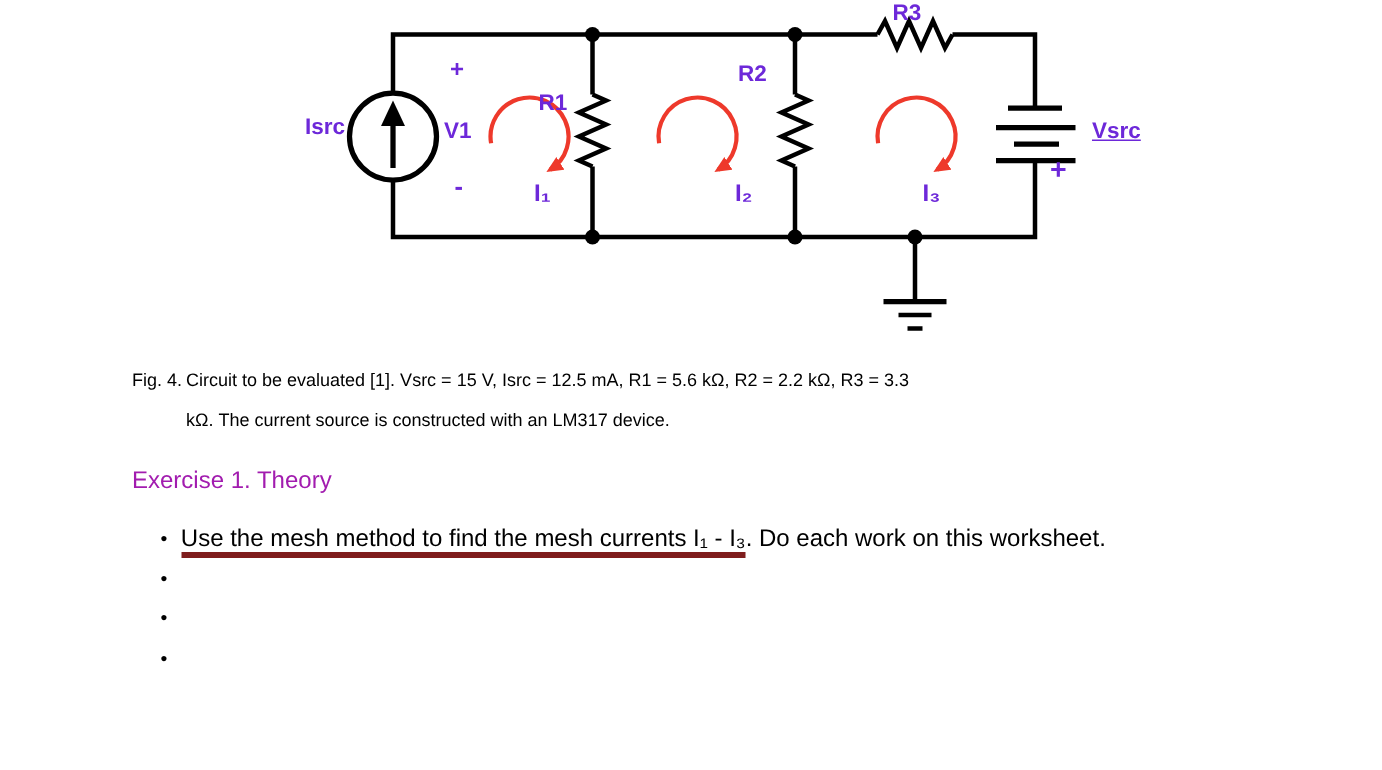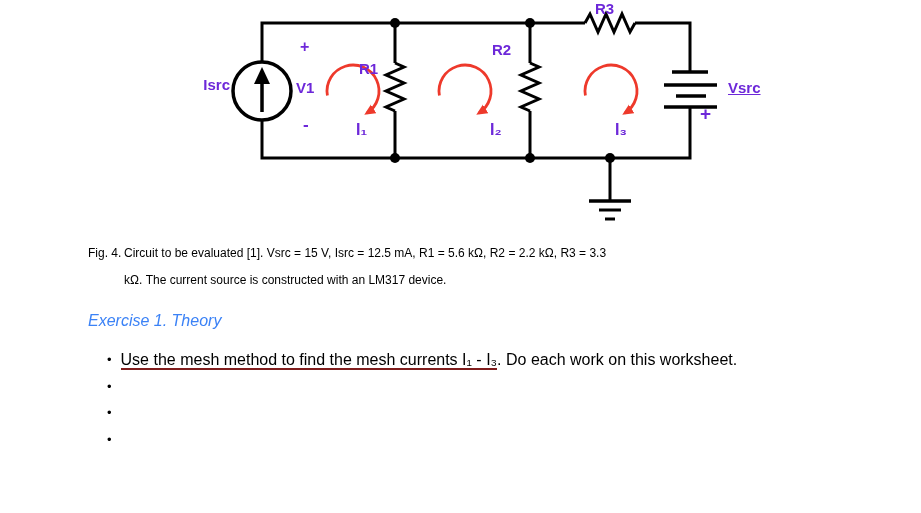--- a/index.html
+++ b/index.html
@@ -21,35 +21,35 @@
   }
   .mesh-label{font-size:16px;}
   .caption{
     position:absolute;left:88px;top:240px;
     font-size:12px;line-height:27px;color:#000;
   }
   .caption .fig-label{display:inline-block;width:36px;vertical-align:top;}
   .caption .cap-text{display:inline-block;max-width:760px;vertical-align:top;}
   .exercise-heading{
     position:absolute;left:88px;top:311px;
-    font-size:16px;line-height:20px;color:#3b82f6;font-style:italic;
+    font-size:16px;line-height:20px;color:#a21caf;
   }
   .bullets{
     position:absolute;left:107px;top:350px;
     font-size:16px;color:#000;
   }
   .bullet-item{
     display:flex;align-items:baseline;
     line-height:20px;margin-bottom:6.5px;
     white-space:nowrap;
   }
   .bullet-marker{
     font-size:13px;margin-right:9px;position:relative;top:-1px;
   }
-  .ul-blue{border-bottom:2px solid #7f1d1d;}
+  .ul-blue{border-bottom:4px solid #7f1d1d;}
 </style>
 </head>
 <body>
 
 <div class="page">
 
   <svg style="position:absolute;left:0;top:0;" width="921" height="235" viewBox="0 0 921 235">
     <defs>
       <marker id="mesh-arrow-head" markerUnits="userSpaceOnUse" markerWidth="14" markerHeight="14" refX="8" refY="5" orient="auto">
         <path d="M0,0 L11,5 L0,10 Z" fill="#ee392b"></path>

